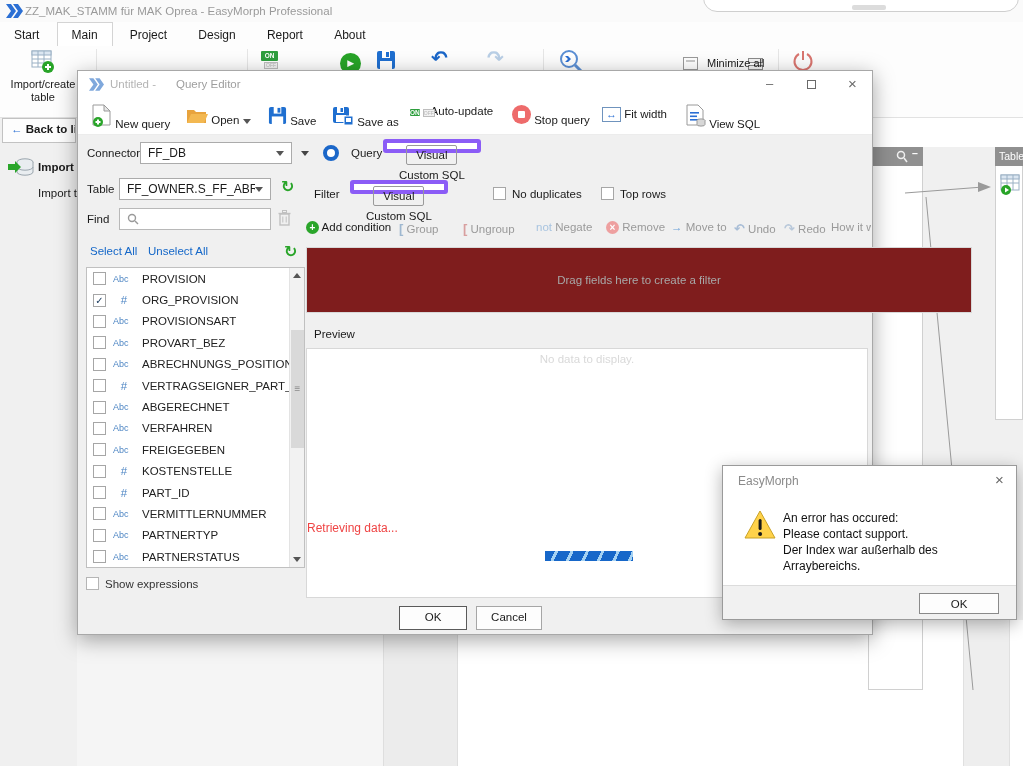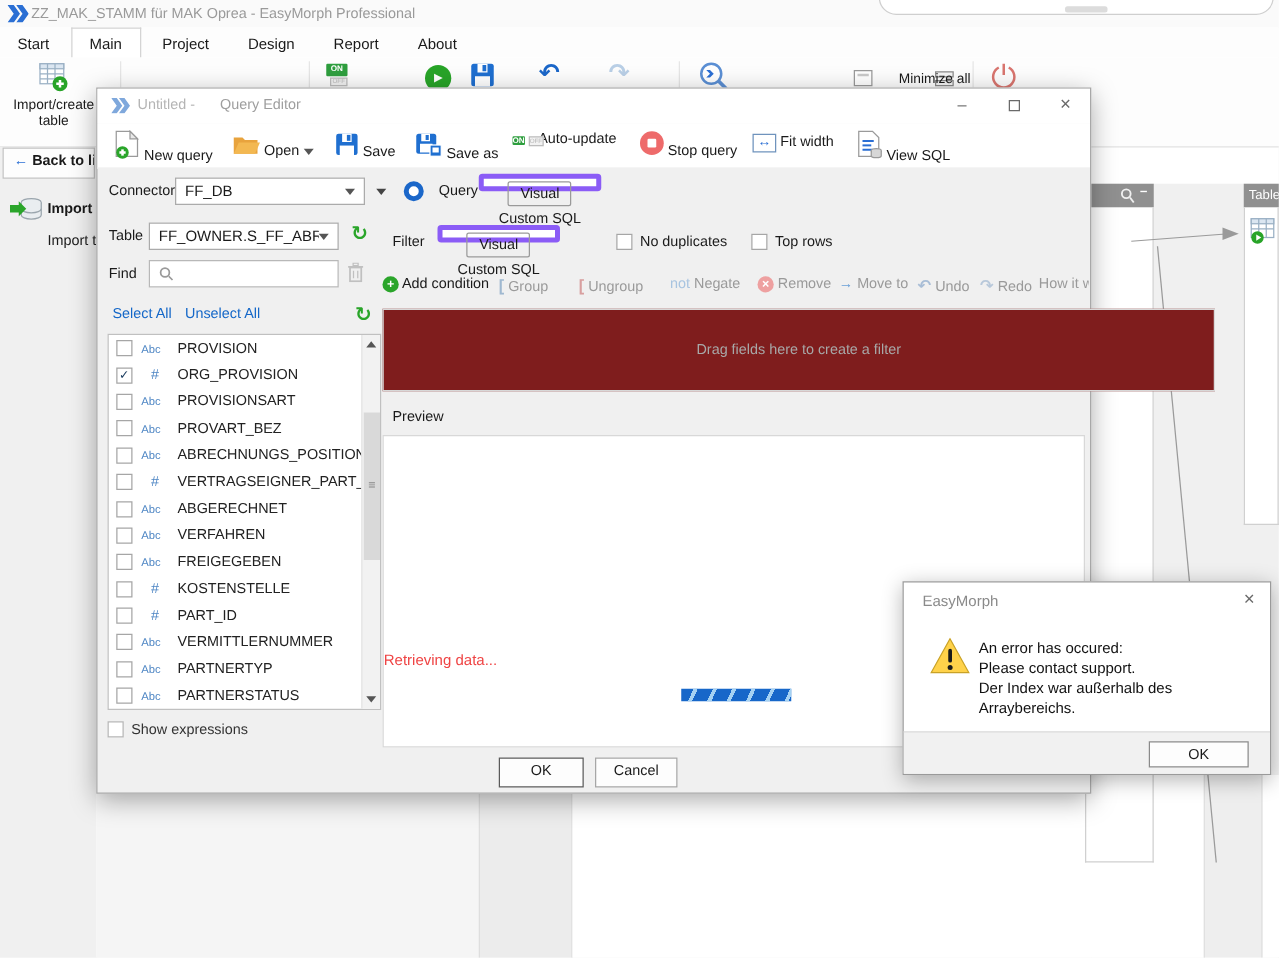--- a/index.html
+++ b/index.html
@@ -143,21 +143,21 @@
   <div class="abs" style="left:431px;top:0px;font-size:20px;color:#1b67c9;font-weight:bold;">↶</div>
   <div class="abs" style="left:487px;top:0px;font-size:20px;color:#b9cfe6;font-weight:bold;">↷</div>
   <div class="rdiv" style="left:543px;"></div>
   <svg class="abs" style="left:557px;top:2px;" width="28" height="28" viewBox="0 0 28 28">
     <circle cx="12" cy="11" r="8" fill="#fff" stroke="#5b8fd4" stroke-width="2"></circle>
     <polygon points="8,8 11,8 14,11 11,14 8,14 11,11" fill="#2b6fd4"></polygon>
     <line x1="18" y1="17" x2="24" y2="23" stroke="#5b8fd4" stroke-width="3"></line>
   </svg>
   <div class="abs icon win-ic" style="left:638px;top:8px;"></div>
   <div class="abs icon minall-ic" style="left:684px;top:10px;"><span></span><span></span></div>
-  <div class="abs" style="left:707px;top:11px;font-size:11px;margin-left:12px;">Minimize all</div>
+  <div class="abs" style="left:707px;top:11px;font-size:11px;">Minimize all</div>
   <div class="rdiv" style="left:778px;"></div>
   <svg class="abs" style="left:791px;top:3px;" width="24" height="24" viewBox="0 0 24 24">
     <path d="M8 5 A 8.5 8.5 0 1 0 16 5" fill="none" stroke="#d9756f" stroke-width="2"></path>
     <line x1="12" y1="2" x2="12" y2="11" stroke="#d9756f" stroke-width="2"></line>
   </svg>
 </div>
 
 <div class="abs ws-left"></div>
 <div class="abs band-left"></div>
 <div class="abs band-strip"></div>
@@ -460,20 +460,21 @@
     <span>Drag fields here to create a filter</span>
   </div>
 
   <span class="abs" style="left:236px;top:257px;">Preview</span>
   <div class="abs combo" style="left:288px;top:251px;width:96px;margin-top:39px;">
     <span>100 rows</span>
     <span class="caret-down"></span>
   </div>
 
   <div class="abs dataarea">
+    <div style="text-align:center;margin-top:4px;color:#d9d9d9;">No data to display.</div>
     <div class="abs" style="left:0;top:172px;width:100%;color:#ef4444;font-size:12px;">Retrieving data...</div>
     <div class="progress"></div>
   </div>
 
   <div class="abs btn" style="left:321px;top:535px;width:68px;height:24px;border-color:#5a5a5a;">OK</div>
   <div class="abs btn" style="left:398px;top:535px;width:66px;height:24px;">Cancel</div>
 </div>
 
 <div class="abs" style="left:722px;top:465px;width:295px;height:155px;background:#fff;border:1px solid #9a9a9a;box-shadow:0 4px 16px rgba(0,0,0,.3);">
   <span class="abs" style="left:15px;top:8px;color:#8a8a8a;font-size:12px;">EasyMorph</span>

